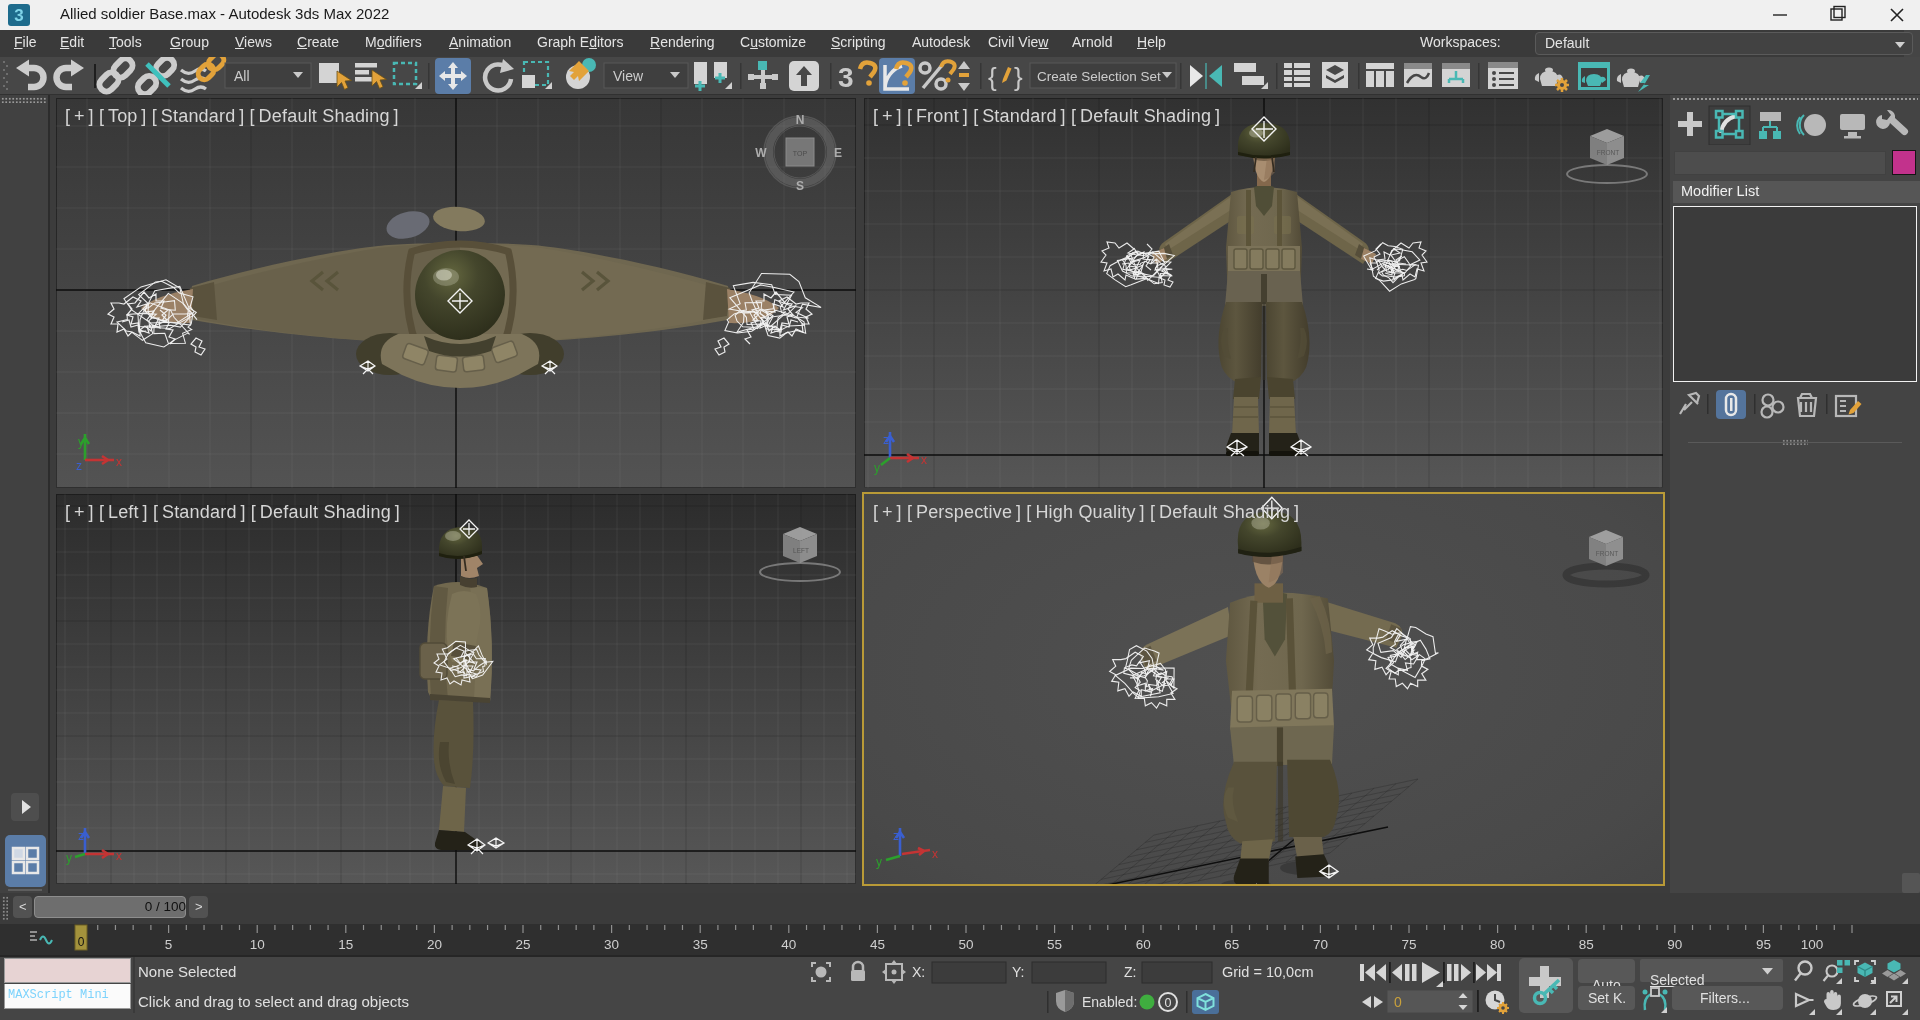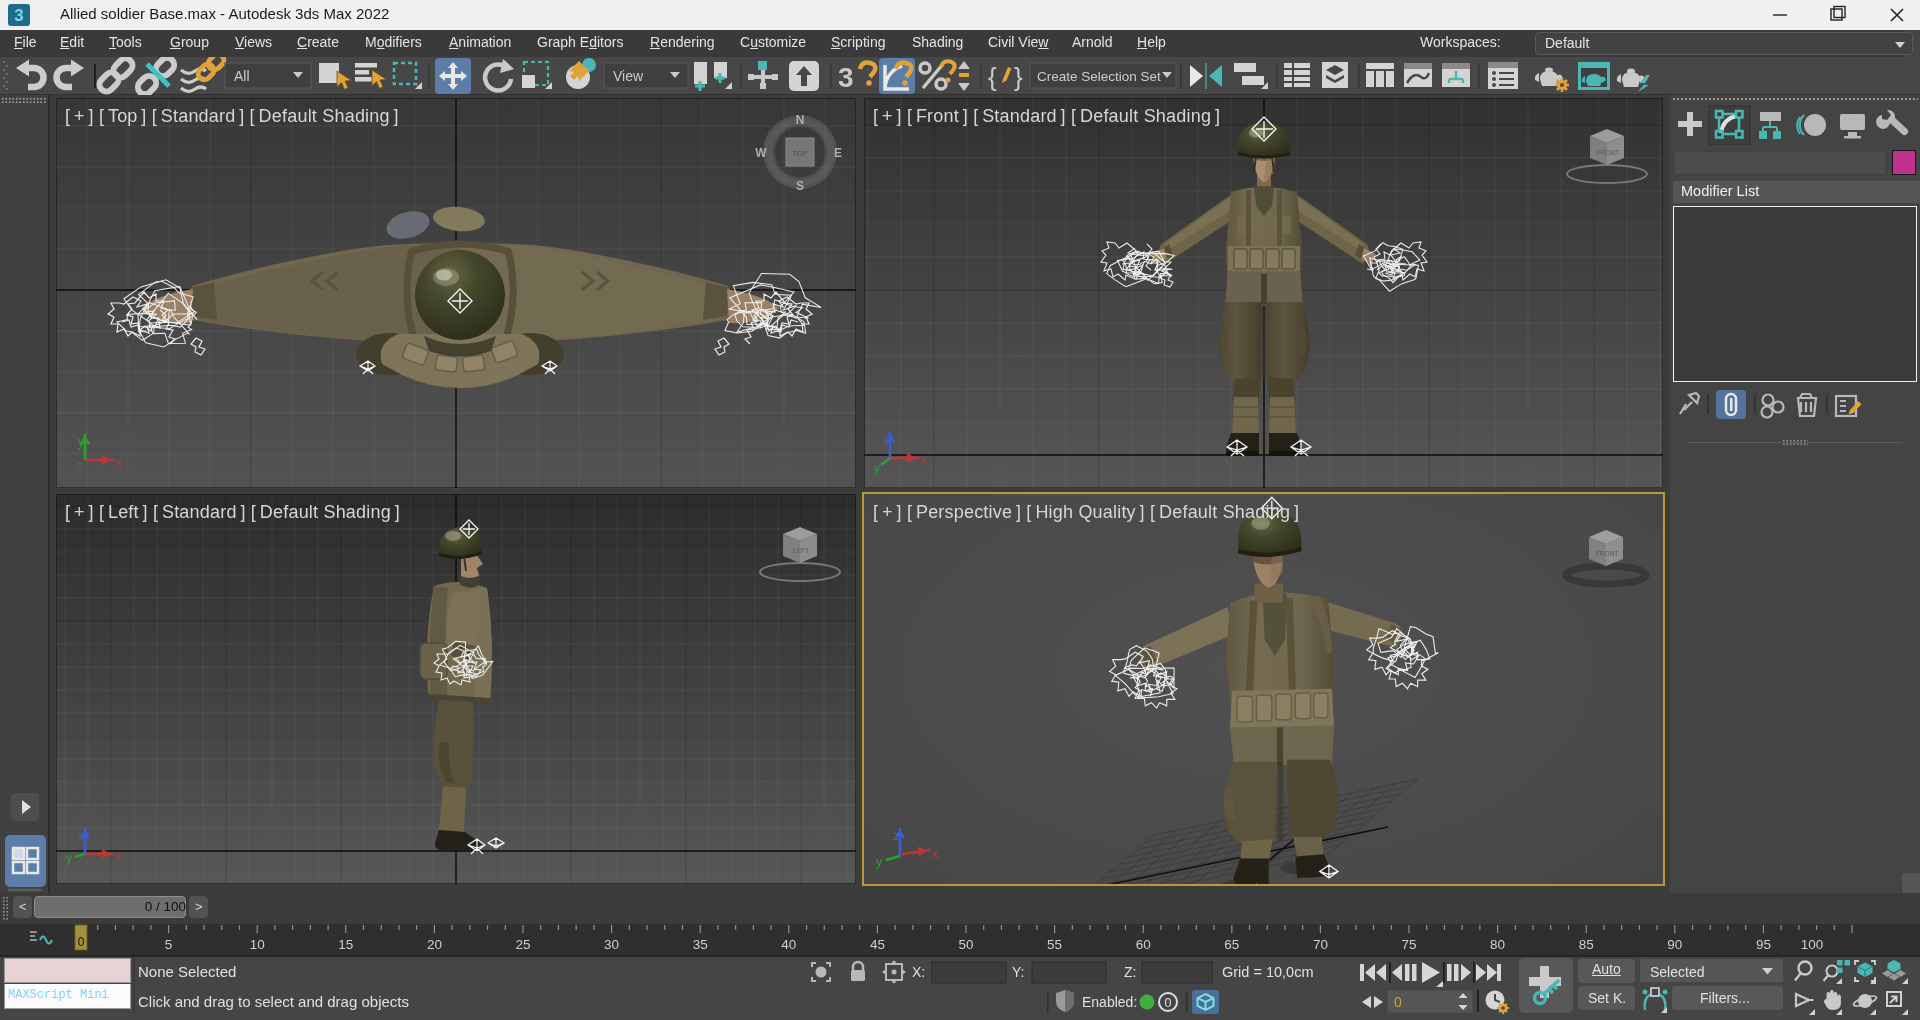--- a/index.html
+++ b/index.html
@@ -68,21 +68,21 @@
     <div class="menuitem" style="left:109px"><u>T</u>ools</div>
     <div class="menuitem" style="left:170px"><u>G</u>roup</div>
     <div class="menuitem" style="left:235px"><u>V</u>iews</div>
     <div class="menuitem" style="left:297px"><u>C</u>reate</div>
     <div class="menuitem" style="left:365px">M<u>o</u>difiers</div>
     <div class="menuitem" style="left:449px"><u>A</u>nimation</div>
     <div class="menuitem" style="left:537px">Graph E<u>d</u>itors</div>
     <div class="menuitem" style="left:650px"><u>R</u>endering</div>
     <div class="menuitem" style="left:740px">C<u>u</u>stomize</div>
     <div class="menuitem" style="left:831px"><u>S</u>cripting</div>
-    <div class="menuitem" style="left:912px">Shading</div>
+    <div class="menuitem" style="left:912px">Autodesk</div>
     <div class="menuitem" style="left:988px">Civil Vie<u>w</u></div>
     <div class="menuitem" style="left:1072px">Arnold</div>
     <div class="menuitem" style="left:1137px"><u>H</u>elp</div>
     <div class="menuitem" style="left:1420px">Workspaces:</div>
     <div style="position:absolute;left:1535px;top:2px;width:378px;height:23px;background:#424242;border:1px solid #5a5a5a;border-radius:4px;">
       <div style="position:absolute;left:9px;top:2px;font-size:14px;color:#e4e4e4;">Default</div>
       <svg class="abs" style="right:6px;top:8px" width="12" height="8">
           <path d="M1 1 L11 1 L6 7 Z" fill="#cfcfcf"></path>
         </svg>
     </div>
@@ -1258,25 +1258,25 @@
       <g fill="#c9c9c9">
           <rect x="21" y="8" width="9" height="32"></rect>
           <rect x="10" y="19" width="32" height="9"></rect>
         </g>
       <g stroke="#49b8b4" stroke-width="3.5" fill="none">
           <circle cx="21" cy="40" r="5.5"></circle>
           <path d="M25 36 L40 22 M34 27 l4 4 M30 31 l4 4"></path>
         </g>
     </svg>
     <div class="ibtn" style="left:1578px;top:2px;width:57px;height:24px;background:#585858;"></div>
-    <div class="txt" style="left:1592px;top:4px;text-decoration:underline;">Auto</div>
+    <div class="txt" style="left:1592px;top:20px;text-decoration:underline;">Auto</div>
     <div class="ibtn" style="left:1578px;top:29px;width:57px;height:24px;background:#585858;"></div>
     <div class="txt" style="left:1588px;top:33px;">Set K.</div>
     <div style="position:absolute;left:1640px;top:2px;width:143px;height:23px;background:#565656;border-radius:2px;"></div>
-    <div class="txt" style="left:1650px;top:7px;">Selected</div>
+    <div class="txt" style="left:1650px;top:15px;text-decoration:underline;">Selected</div>
     <svg class="abs" style="left:1762px;top:11px" width="12" height="7">
         <path d="M0 0 h11 l-5.5 6.5 z" fill="#cfcfcf"></path>
       </svg>
     <svg class="abs" style="left:1640px;top:29px" width="30" height="28">
       <path d="M5 24 q-2 -12 6 -16" stroke="#49b8b4" stroke-width="2.5" fill="none"></path>
       <path d="M25 24 q2 -12 -6 -16" stroke="#49b8b4" stroke-width="2.5" fill="none"></path>
       <circle cx="5" cy="6" r="2.5" fill="#49b8b4"></circle>
         <circle cx="25" cy="6" r="2.5" fill="#49b8b4"></circle>
       <rect x="11" y="2" width="8" height="8" fill="none" stroke="#c9c9c9" stroke-width="1.8"></rect>
       <path d="M27 27 l-6 0 l6 -6 z" fill="#d0d0d0"></path>

